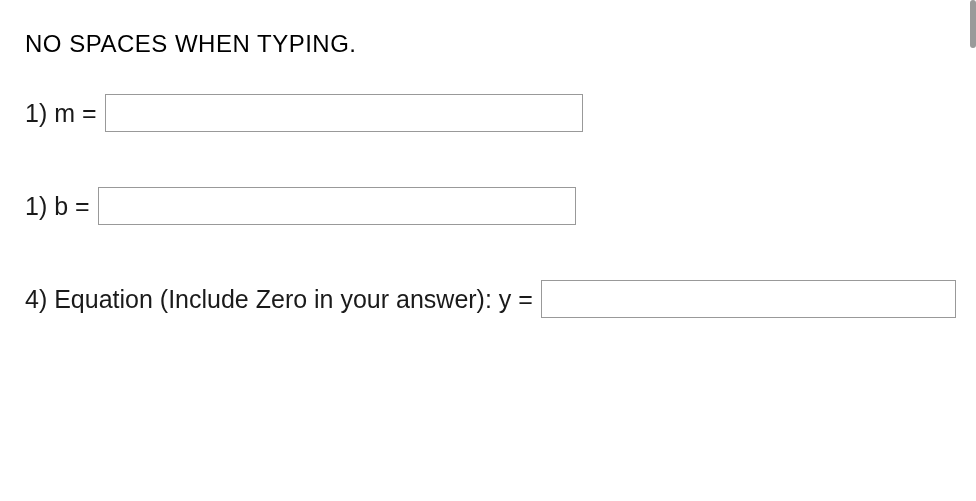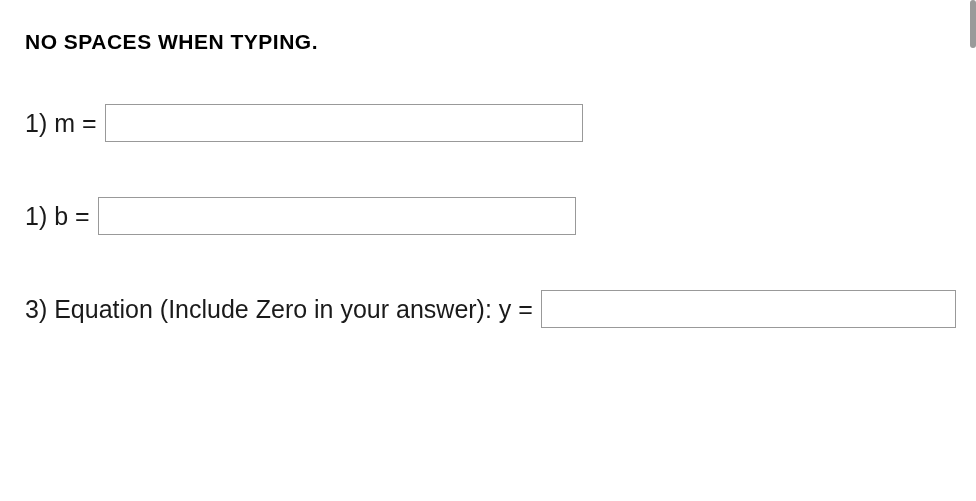--- a/index.html
+++ b/index.html
@@ -11,24 +11,24 @@
       font-family: -apple-system, BlinkMacSystemFont, "Segoe UI", Helvetica, Arial, sans-serif;
       background: #ffffff;
       color: #000000;
       padding: 30px 20px 30px 25px;
       width: 976px;
       height: 501px;
       position: relative;
       overflow: hidden;
     }
     .instruction {
-      font-size: 21px;
-      font-weight: 700;
+      font-size: 24px;
+      font-weight: 400;
       letter-spacing: 0.5px;
-      margin-bottom: 50px;
+      margin-bottom: 36px;
     }
     .question-row {
       display: flex;
       align-items: center;
       margin-bottom: 55px;
       font-size: 25px;
       font-weight: 400;
       color: #1a1a1a;
     }
     .question-label {
@@ -79,19 +79,19 @@
   <span class="question-label">1) m =</span>
   <input type="text" class="answer-input input-1" value="" style="">
 </div>
 
 <div class="question-row">
   <span class="question-label">1) b =</span>
   <input type="text" class="answer-input input-2" value="" style="">
 </div>
 
 <div class="question-row">
-  <span class="question-label">3) Equation (Include Zero in your answer): y =</span>
+  <span class="question-label">4) Equation (Include Zero in your answer): y =</span>
   <input type="text" class="answer-input input-3" value="" style="">
 </div>
 
 <div class="scrollbar-track">
   <div class="scrollbar-thumb"></div>
 </div>
 
 </body></html>

